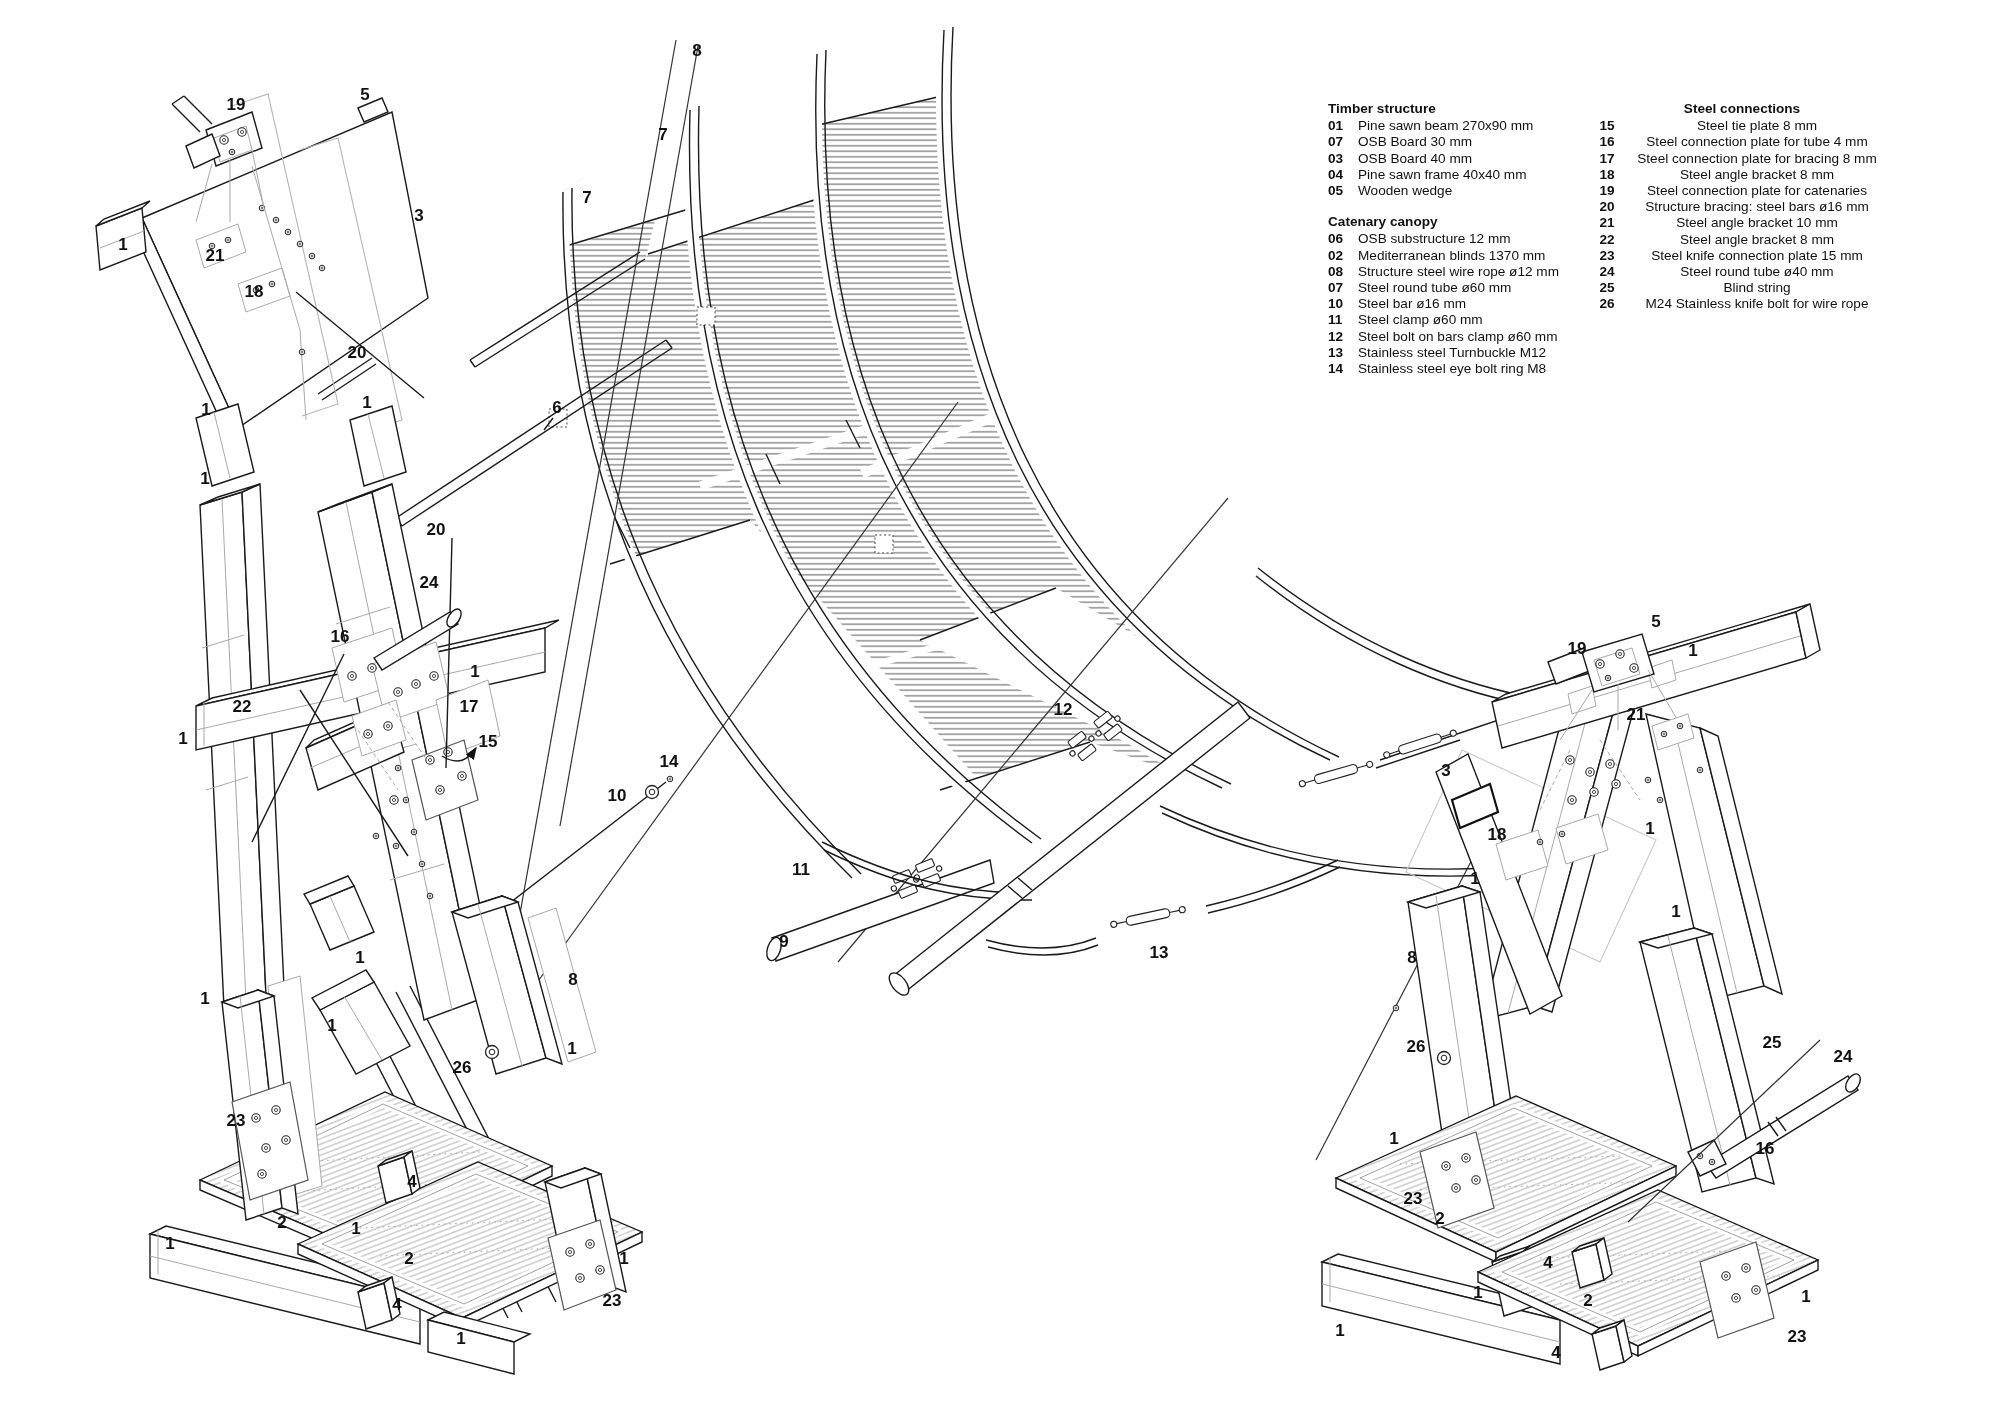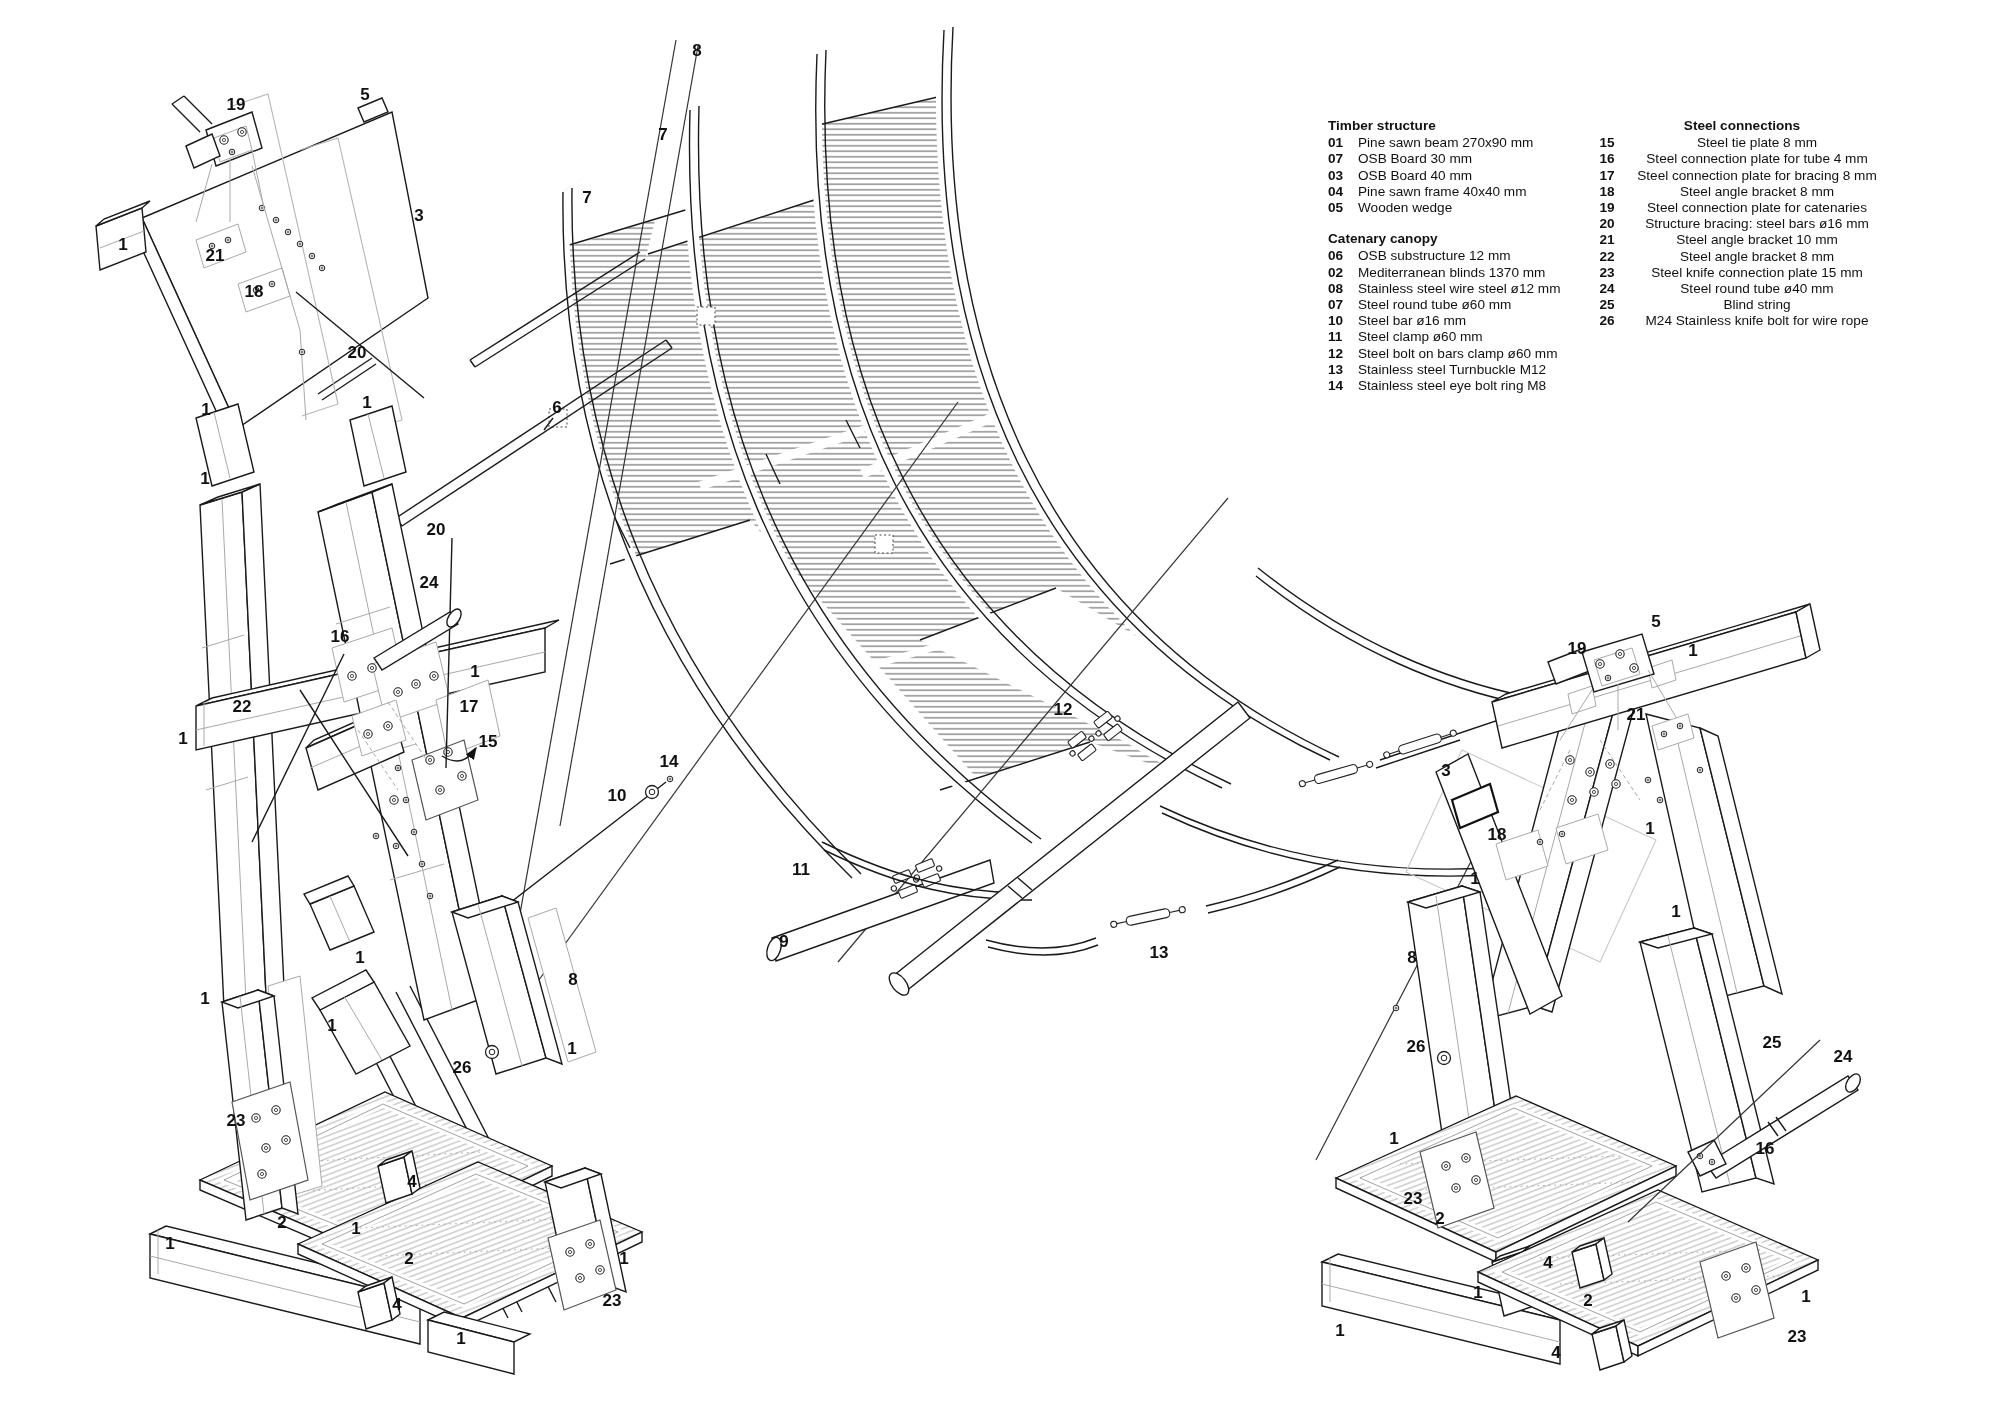--- a/index.html
+++ b/index.html
@@ -11,21 +11,21 @@
   .lt{fill:none;stroke:#a9a9a9;stroke-width:1;}
   .lf{fill:#fff;stroke:#a9a9a9;stroke-width:1;}
   .rope{fill:none;stroke:#333;stroke-width:1.2;}
   .dash{stroke-dasharray:4,3;}
   .dot{stroke-dasharray:1.6,4;}
   
   #labels-layer{position:absolute;left:0;top:0;width:100%;height:100%;}
   .plabel{position:absolute;transform:translate(-50%,-50%);font-weight:bold;
           font-size:17px;line-height:17px;white-space:nowrap;}
   
-  .legend-col{position:absolute;top:118px;width:300px;font-size:13.6px;line-height:16.2px;}
+  .legend-col{position:absolute;top:101px;width:300px;font-size:13.6px;line-height:16.2px;}
   #legend-col-1{left:1328px;} #legend-col-2{left:1592px;text-align:center;}
   .lsec{margin-bottom:15px;}
   .ltitle{font-weight:bold;margin-bottom:1px;}
   .lrow{display:flex;}
   .lnum{font-weight:bold;width:30px;flex:0 0 30px;}
   .ldesc{flex:1;}
 </style>
 </head>
 <body>
 
@@ -653,21 +653,21 @@
     <div class="lrow">
             <span class="lnum">06</span>
             <span class="ldesc">OSB substructure 12 mm</span>
           </div>
           <div class="lrow">
             <span class="lnum">02</span>
             <span class="ldesc">Mediterranean blinds  1370 mm</span>
           </div>
           <div class="lrow">
             <span class="lnum">08</span>
-            <span class="ldesc">Stainless steel wire steel ø12 mm</span>
+            <span class="ldesc">Structure steel wire rope ø12 mm</span>
           </div>
           <div class="lrow">
             <span class="lnum">07</span>
             <span class="ldesc">Steel round tube ø60 mm</span>
           </div>
           <div class="lrow">
             <span class="lnum">10</span>
             <span class="ldesc">Steel bar ø16 mm</span>
           </div>
           <div class="lrow">

